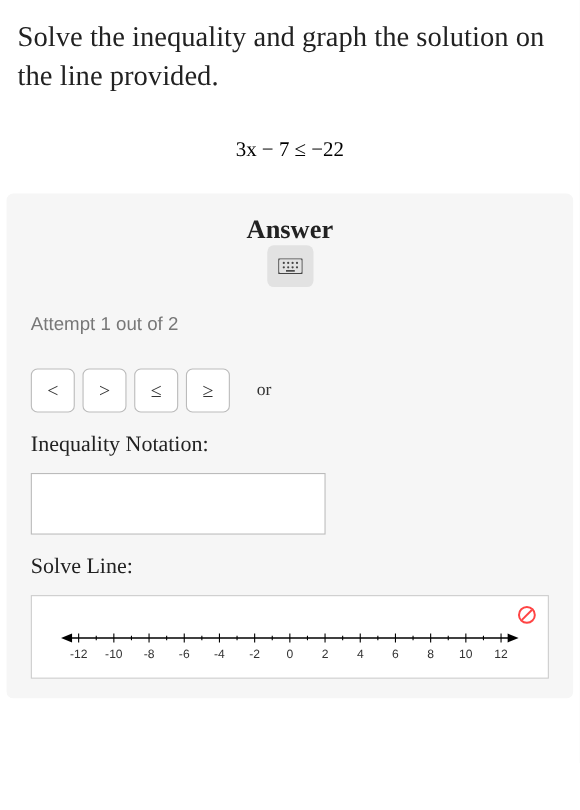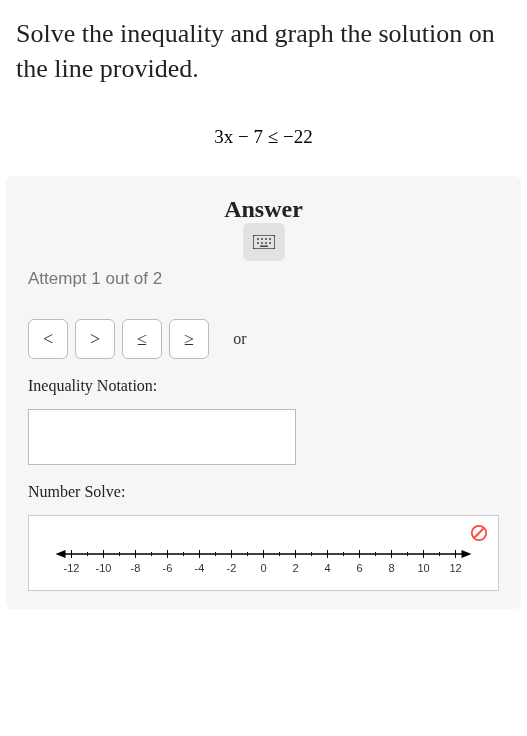--- a/index.html
+++ b/index.html
@@ -46,21 +46,21 @@
       border-radius: 6px;
       display: flex;
       align-items: center;
       justify-content: center;
       cursor: pointer;
     }
     .attempt {
       font-family: Arial, sans-serif;
       font-size: 17px;
       color: #777;
-      margin-top: 8px;
+      margin-top: 24px;
     }
     .op-row {
       display: flex;
       gap: 7px;
       margin-top: 30px;
     }
     .op-btn {
       width: 40px;
       height: 40px;
       border: 1px solid #bbb;
@@ -74,21 +74,21 @@
       color: #333;
       cursor: pointer;
     }
     .op-btn.or {
       width: 48px;
       border: none;
       background: transparent;
       font-size: 16px;
     }
     .section-label {
-      font-size: 16px;
+      font-size: 20px;
       color: #222;
       margin-top: 18px;
     }
     .notation-input {
       width: 268px;
       height: 56px;
       border: 1px solid #bbb;
       background: #fff;
       margin-top: 14px;
       font-size: 18px;
@@ -160,21 +160,21 @@
     <div class="op-btn">&lt;</div>
     <div class="op-btn">&gt;</div>
     <div class="op-btn">≤</div>
     <div class="op-btn">≥</div>
     <div class="op-btn or">or</div>
   </div>
 
   <div class="section-label">Inequality Notation:</div>
   <input class="notation-input" value="" style="">
 
-  <div class="section-label">Number Solve:</div>
+  <div class="section-label">Solve Line:</div>
   <div class="nl-container">
     <svg class="clear-icon" viewBox="0 0 20 20">
       <circle cx="10" cy="10" r="8" fill="none" stroke="#f44" stroke-width="2"></circle>
       <line x1="5" y1="15" x2="15" y2="5" stroke="#f44" stroke-width="2"></line>
     </svg>
     <svg class="numberline-svg" viewBox="0 0 420 40">
       <line x1="8" y1="12" x2="412" y2="12" stroke="#000" stroke-width="1.5"></line>
       <polygon points="2,12 12,8 12,16" fill="#000"></polygon>
       <polygon points="418,12 408,8 408,16" fill="#000"></polygon>
       <g id="ticks">

